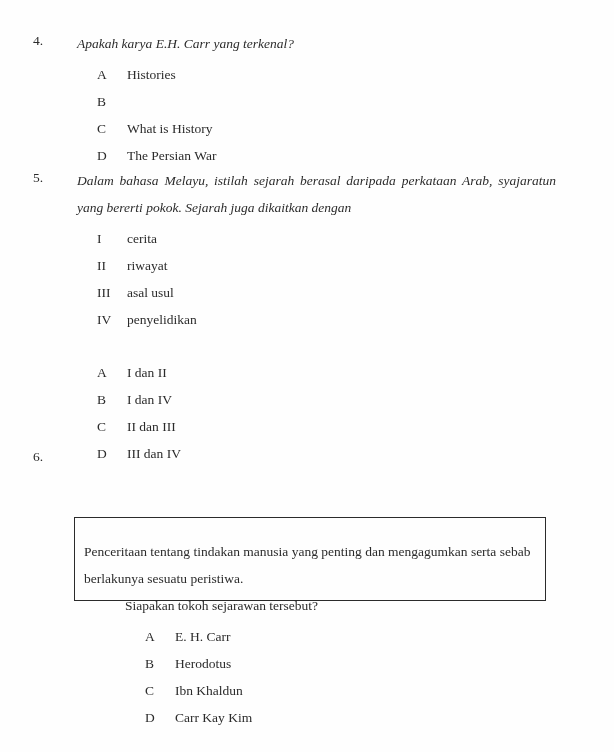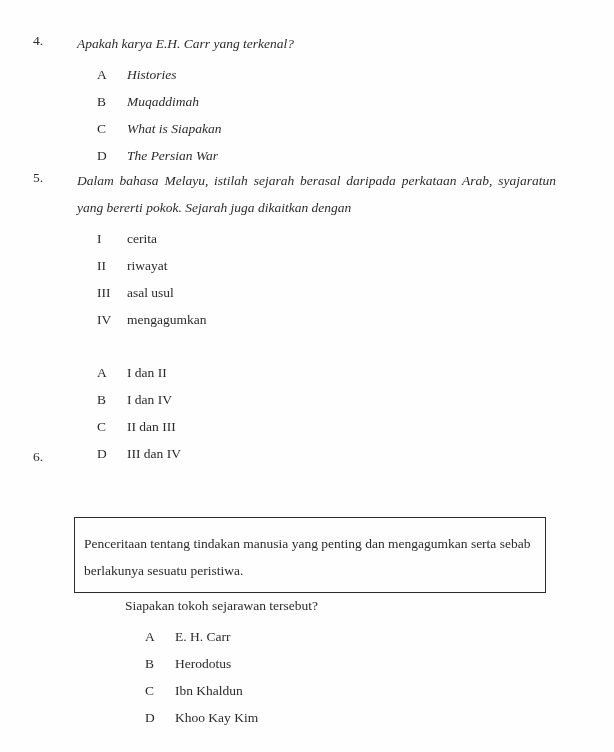--- a/index.html
+++ b/index.html
@@ -79,38 +79,37 @@
     text-align: left;
   }
   .opt-val {
     position: absolute;
     left: 127px;
     top: 0;
     font-size: 13.5px;
     white-space: nowrap;
   }
   .opt-val.italic {
-    font-style: italic;
   }
 
   
   .sub-prompt {
     margin-left: 77px;
     font-size: 13.5px;
     line-height: 27px;
   }
 
   
   .stim-box {
     position: absolute;
     left: 74px;
     width: 472px;
     border: 1px solid #2b2b2b;
     box-sizing: border-box;
-    padding: 12px 9px 8px 9px;
+    padding: 20px 9px 8px 9px;
   }
   .stim-line {
     font-size: 13.5px;
     line-height: 27px;
     text-align: justify;
     text-justify: inter-word;
   }
   .stim-line.last {
     text-align: left;
   }
@@ -125,25 +124,24 @@
       <span class="q-num">4.</span>
       <div class="q-text nojustify">Apakah karya E.H. Carr yang terkenal?</div>
     </div>
     <div class="options" style="margin-top:4px;">
       <div class="opt-row">
         <span class="opt-key">A</span>
         <span class="opt-val italic">Histories</span>
       </div>
       <div class="opt-row">
         <span class="opt-key">B</span>
-        <span class="opt-val italic">Muqaddimah</span>
       </div>
       <div class="opt-row">
         <span class="opt-key">C</span>
-        <span class="opt-val italic">What is Siapakan</span>
+        <span class="opt-val italic">What is History</span>
       </div>
       <div class="opt-row">
         <span class="opt-key">D</span>
         <span class="opt-val italic">The Persian War</span>
       </div>
     </div>
   </div>
 
   <div class="question" style="top:167px;">
     <div class="q-head">
@@ -158,21 +156,21 @@
       <div class="opt-row">
         <span class="opt-key">II</span>
         <span class="opt-val">riwayat</span>
       </div>
       <div class="opt-row">
         <span class="opt-key">III</span>
         <span class="opt-val">asal usul</span>
       </div>
       <div class="opt-row">
         <span class="opt-key">IV</span>
-        <span class="opt-val">mengagumkan</span>
+        <span class="opt-val">penyelidikan</span>
       </div>
     </div>
     <div class="options" style="margin-top:26px;">
       <div class="opt-row">
         <span class="opt-key">A</span>
         <span class="opt-val">I dan II</span>
       </div>
       <div class="opt-row">
         <span class="opt-key">B</span>
         <span class="opt-val">I dan IV</span>
@@ -209,18 +207,18 @@
       <div class="opt-row">
         <span class="opt-key">B</span>
         <span class="opt-val">Herodotus</span>
       </div>
       <div class="opt-row">
         <span class="opt-key">C</span>
         <span class="opt-val">Ibn Khaldun</span>
       </div>
       <div class="opt-row">
         <span class="opt-key">D</span>
-        <span class="opt-val">Khoo Kay Kim</span>
+        <span class="opt-val">Carr Kay Kim</span>
       </div>
     </div>
   </div>
 
 </div>
 
 </body></html>

